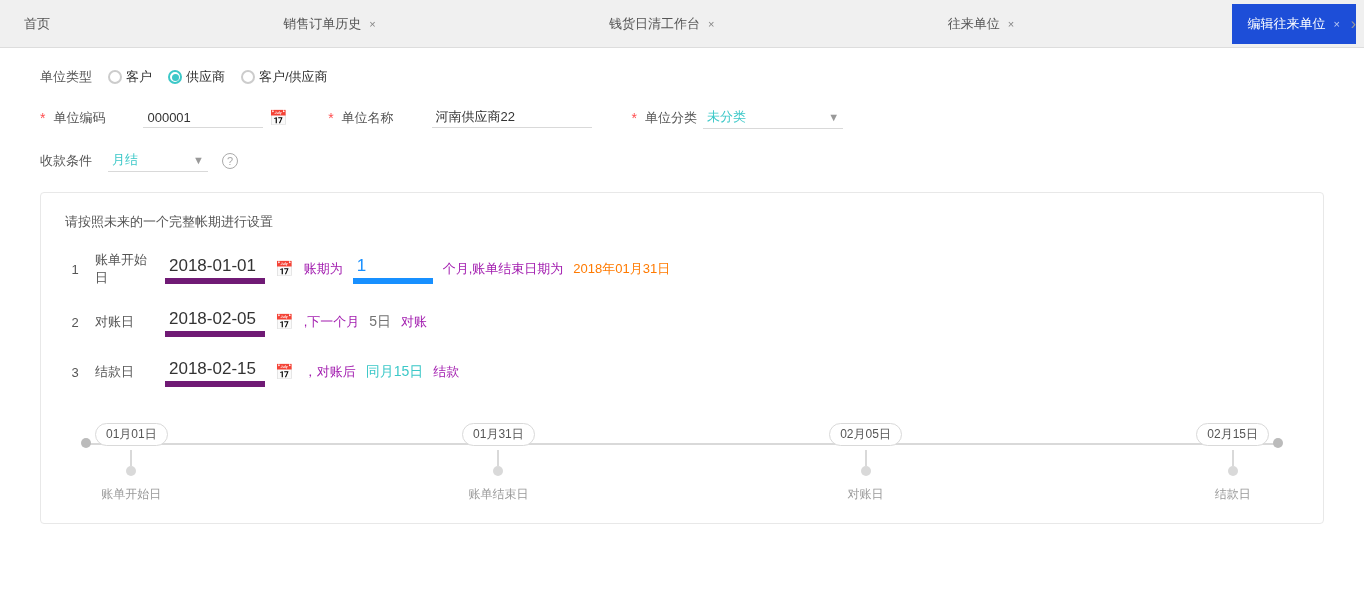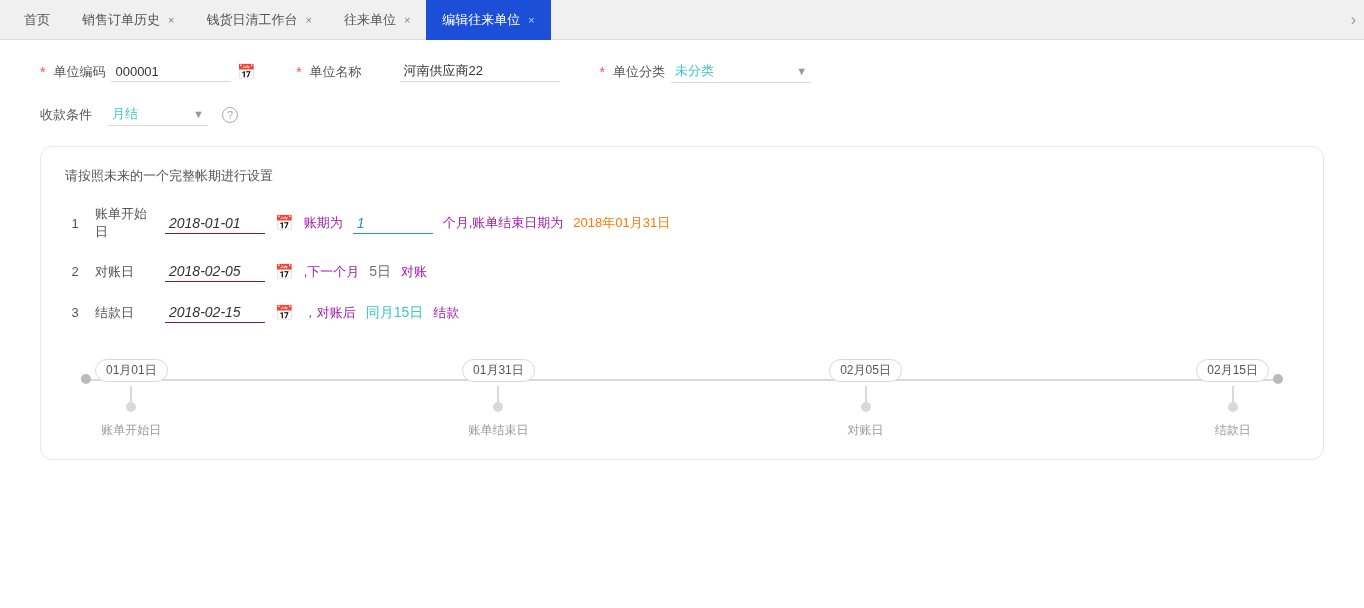--- a/index.html
+++ b/index.html
@@ -4,23 +4,24 @@
   <style>
     * { box-sizing: border-box; margin: 0; padding: 0; }
     body { font-family: "Microsoft YaHei", "PingFang SC", sans-serif; font-size: 14px; background: #f5f5f5; color: #333; }
 
     
     .tab-bar {
       display: flex;
       align-items: center;
       background: #f0f0f0;
       border-bottom: 1px solid #ddd;
-      height: 40px;
+      height: 48px;
       padding: 0 8px;
       position: relative;
+      justify-content: space-between;
     }
     .tab-item {
       display: flex;
       align-items: center;
       padding: 0 16px;
       height: 40px;
       cursor: pointer;
       font-size: 13px;
       color: #555;
       position: relative;
@@ -144,21 +145,21 @@
       justify-content: center;
       font-size: 11px;
       color: #aaa;
       cursor: pointer;
       margin-left: 6px;
     }
 
     
     .period-box {
       border: 1px solid #e8e8e8;
-      border-radius: 12px;
+      border-radius: 4px;
       padding: 20px 24px;
       margin-top: 8px;
     }
     .period-title {
       font-size: 13px;
       color: #555;
       margin-bottom: 20px;
     }
     .period-row {
       display: flex;
@@ -172,28 +173,27 @@
       color: #555;
       text-align: center;
     }
     .period-row-label {
       font-size: 13px;
       color: #555;
       width: 60px;
     }
     .period-input {
       border: none;
-      border-bottom: 1px solid #701a75;
+      border-bottom: 6px solid #701a75;
       outline: none;
-      font-size: 14px;
+      font-size: 17px;
       padding: 2px 4px;
       width: 100px;
       color: #333;
       background: transparent;
-      font-style: italic;
     }
     .period-input.blue-val { color: #1890ff; border-bottom-color: #1890ff; }
     .period-text { font-size: 13px; color: #a21caf; }
     .orange-text { color: #737373; }
     .teal-text { color: #3cc8c8; }
     .blue-date { color: #ff7a00; font-size: 13px; }
 
     
     .preview-section {
       margin-top: 8px;
@@ -262,26 +262,43 @@
   </div>
   <div class="tab-item active">
     <span>编辑往来单位</span>
     <span class="tab-close">×</span>
   </div>
   <div class="tab-expand">›</div>
 </div>
 
 <div class="content">
 
+  <div class="form-row">
+    <span class="form-label">单位类型</span>
+    <div class="radio-group">
+      <label class="radio-item">
+        <span class="radio-circle"></span>
+        <span>客户</span>
+      </label>
+      <label class="radio-item">
+        <span class="radio-circle checked"></span>
+        <span>供应商</span>
+      </label>
+      <label class="radio-item">
+        <span class="radio-circle"></span>
+        <span>客户/供应商</span>
+      </label>
+    </div>
+  </div>
 
   <div class="form-row" style="gap:40px;">
     <div class="field-group">
       <span class="required-star">*</span>
       <span class="form-label">单位编码</span>
-      <input class="form-input" type="text" style="width: 120px;" value="000001">
+      <input class="form-input" type="text" style="width: 120px; margin-left: 32px;" value="000001">
       <span class="calendar-icon">📅</span>
     </div>
     <div class="field-group">
       <span class="required-star">*</span>
       <span class="form-label">单位名称</span>
       <input class="form-input" type="text" style="width: 160px; margin-left: 32px;" value="河南供应商22">
     </div>
     <div class="field-group">
       <span class="required-star">*</span>
       <span class="form-label">单位分类</span>

